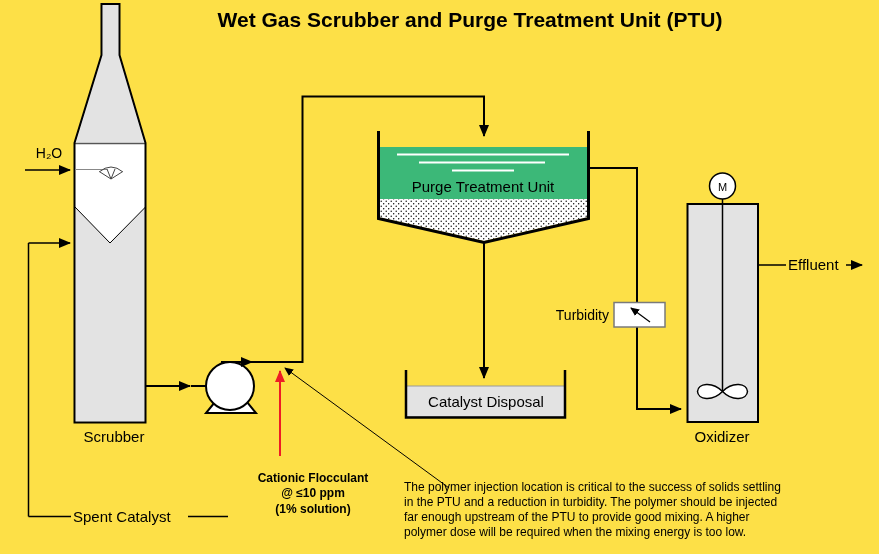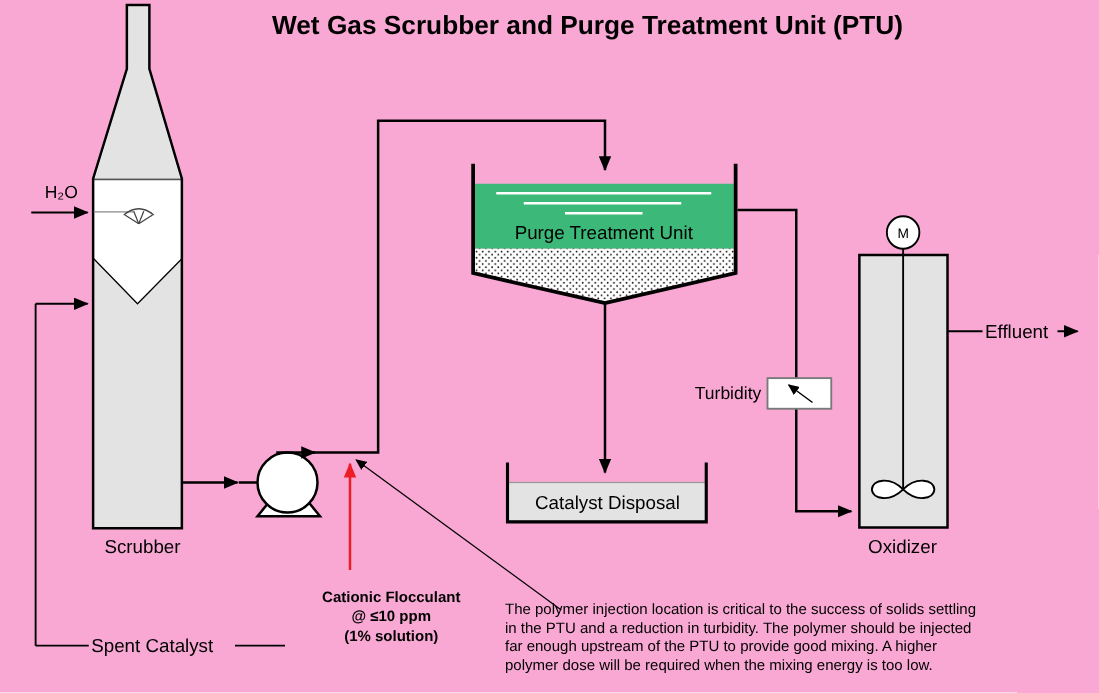--- a/index.html
+++ b/index.html
@@ -1,16 +1,16 @@
 <!DOCTYPE html>
 <html><head>
 <meta charset="utf-8">
 <style>
   html,body{margin:0;padding:0;background:#ffffff;}
-  .canvas{position:relative;width:879px;height:554px;background:#f9a8d4;overflow:hidden;
+  .canvas{position:relative;width:879px;height:554px;background:#fde047;overflow:hidden;
           font-family:"Liberation Sans","DejaVu Sans",sans-serif;}
   svg text{font-family:"Liberation Sans","DejaVu Sans",sans-serif;fill:#000;}
   .title{font-size:21px;font-weight:bold;}
   .lbl{font-size:15px;}
   .lbl-m{font-size:14px;}
   .note{font-size:12px;}
   .floc{font-size:12px;font-weight:bold;}
   .motor{font-size:11px;}
 </style>
 </head>

